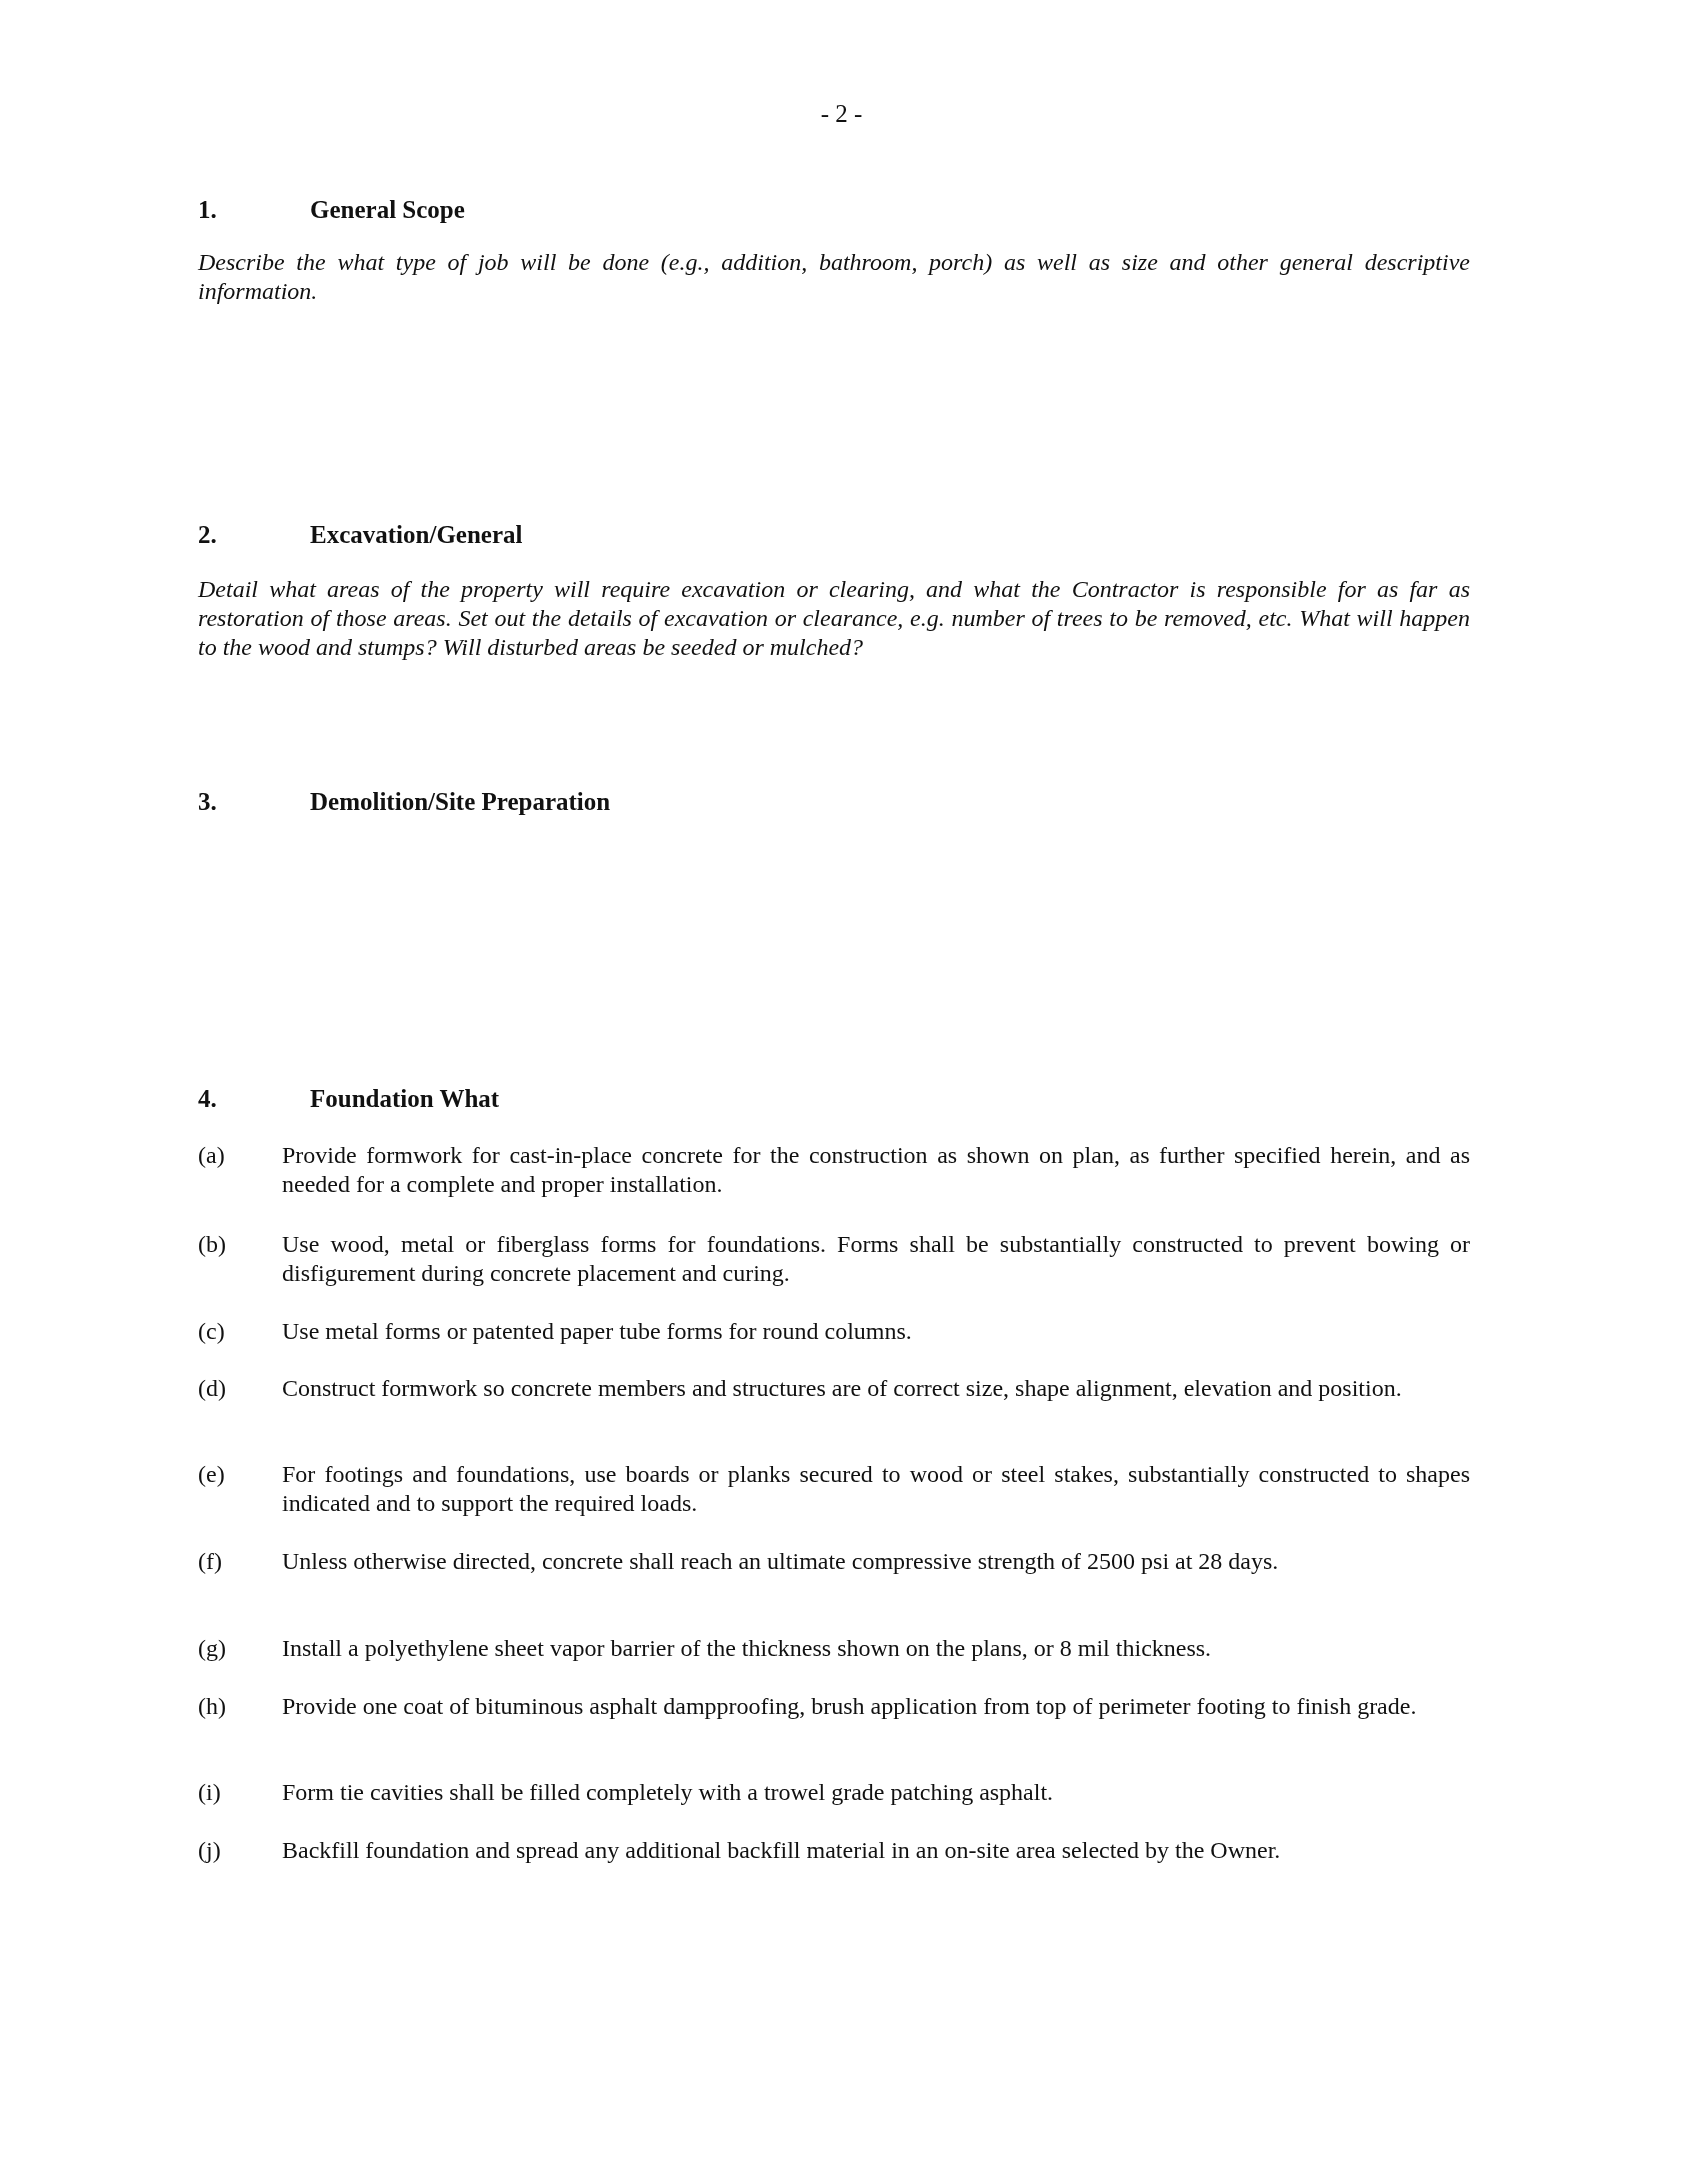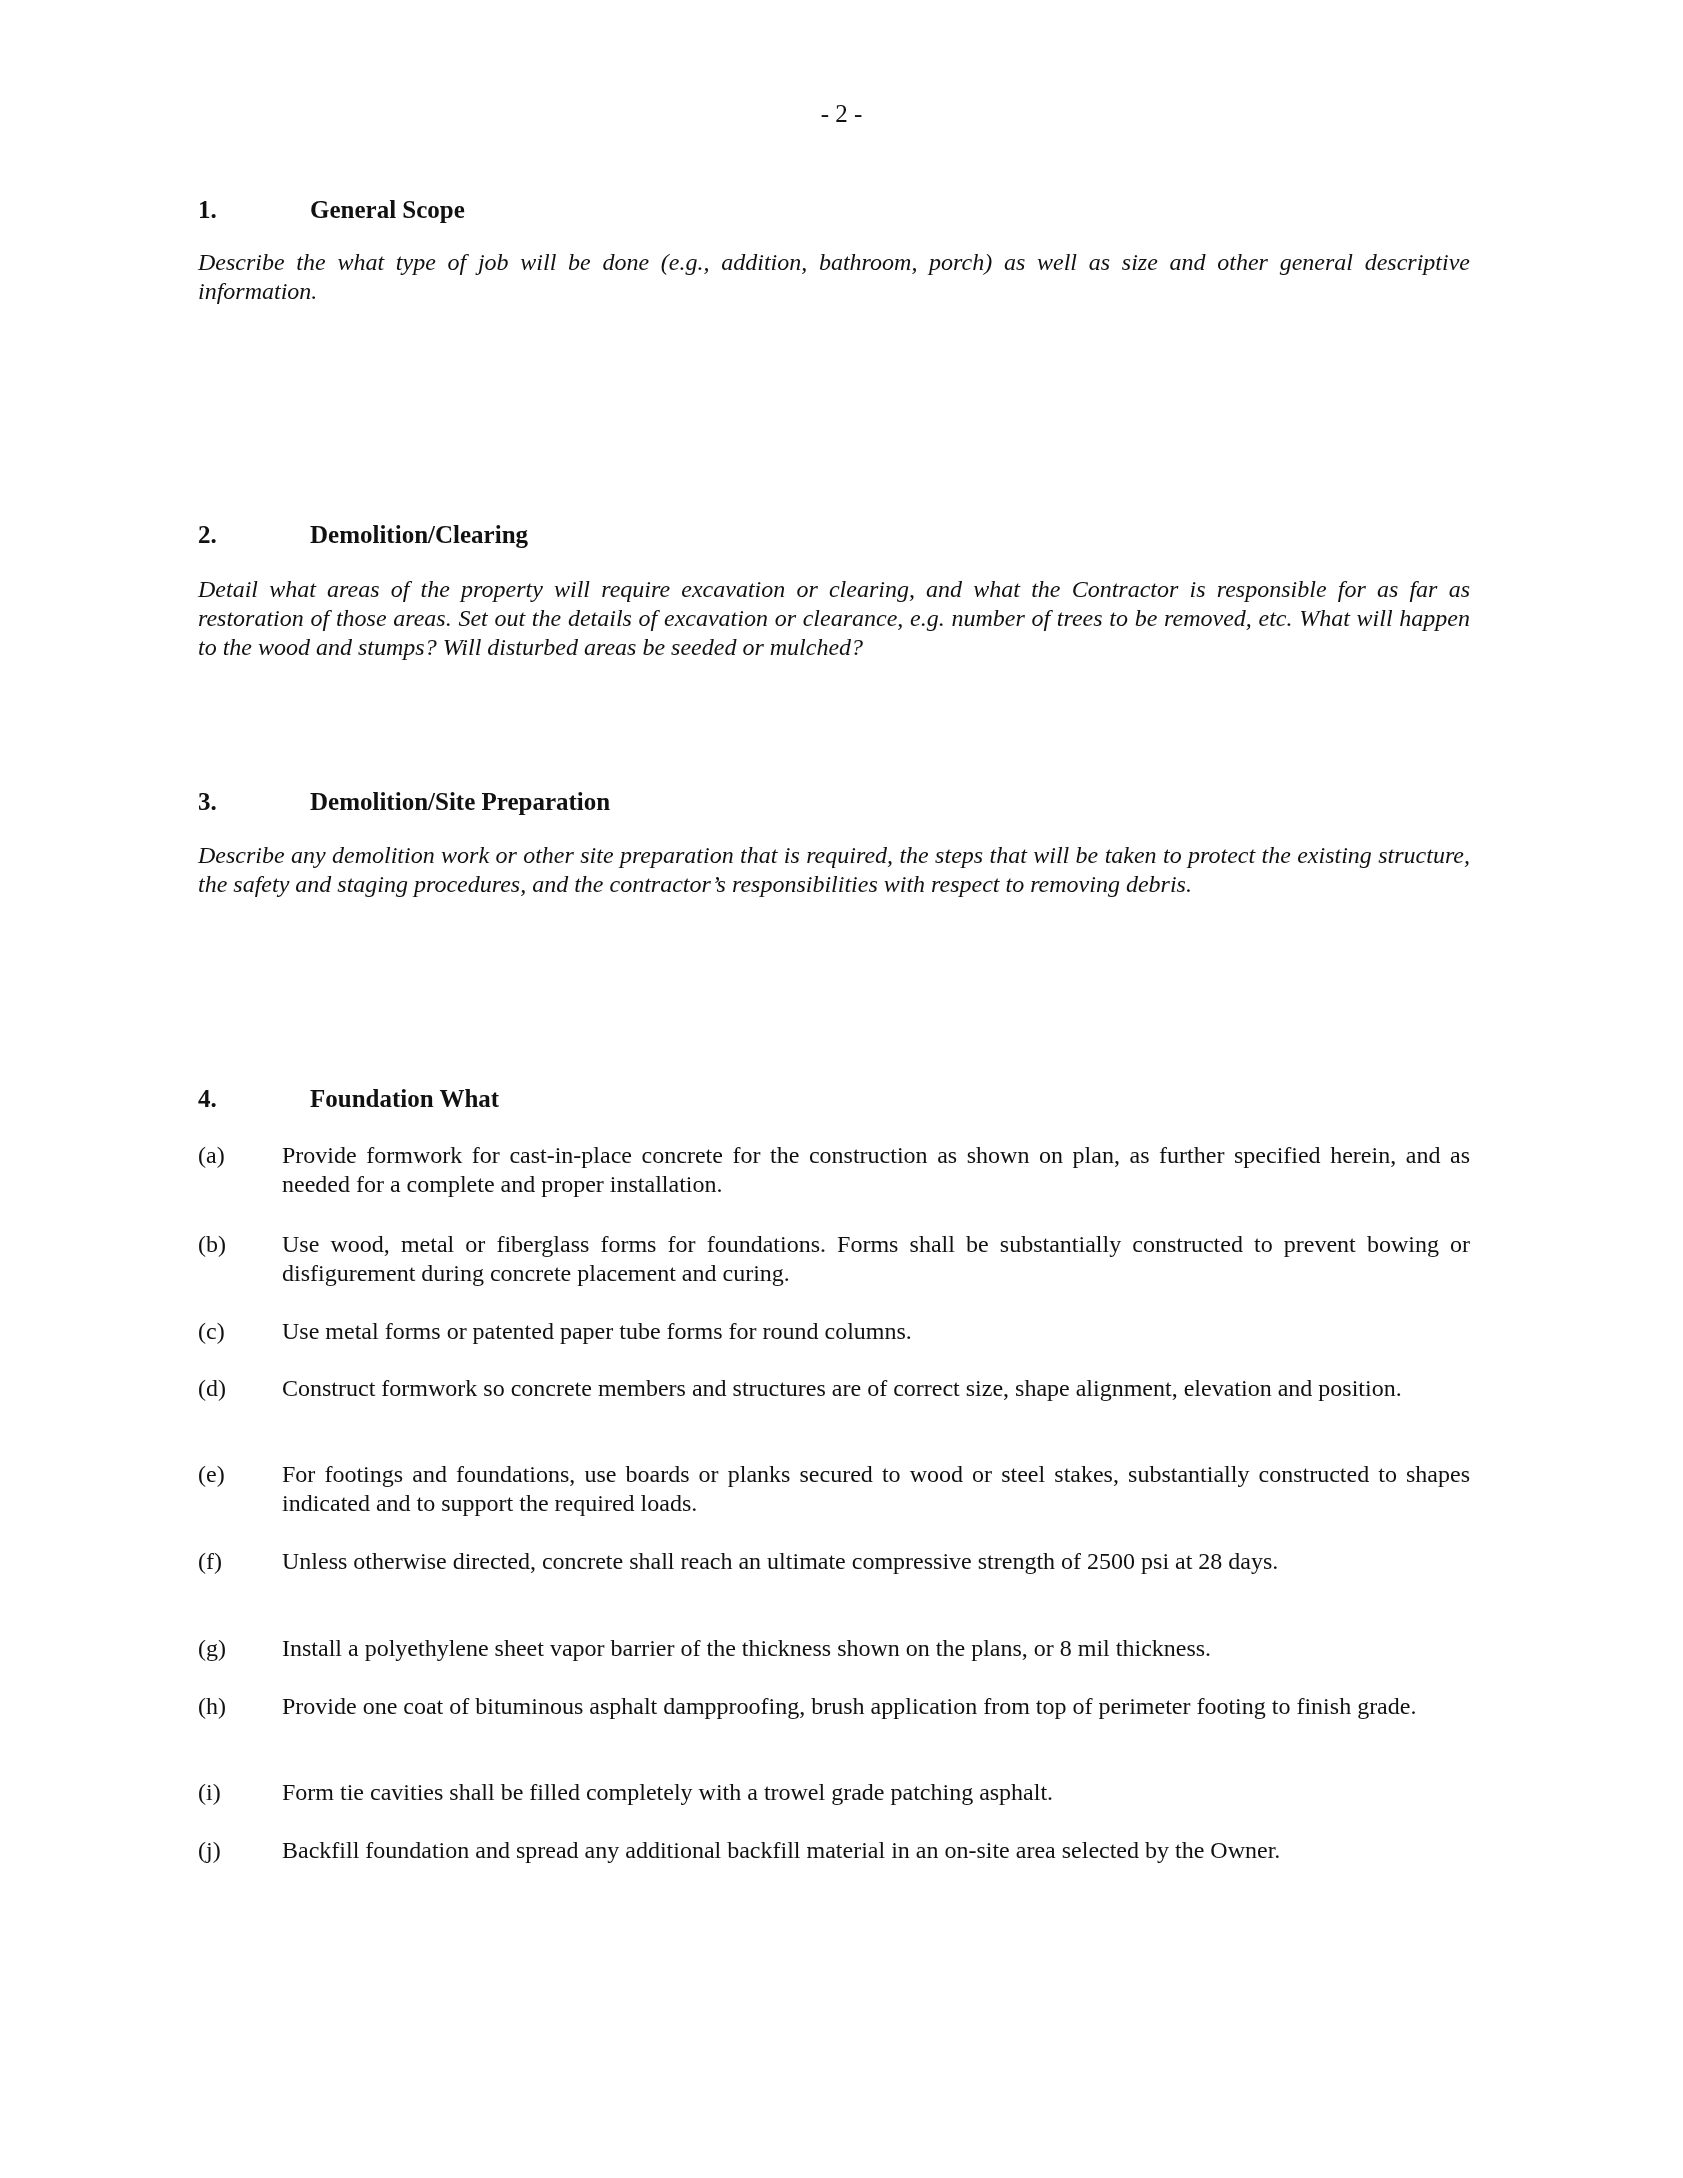--- a/index.html
+++ b/index.html
@@ -26,31 +26,30 @@
   <div class="heading">
     <span class="num">1.</span>
     <span class="title">General Scope</span>
   </div>
   <div class="instr" style="margin-top:23px;">Describe the what type of job will be done (e.g., addition, bathroom, porch) as well as size and other general descriptive information.</div>
 </div>
 
 <div class="block" style="top:520px;">
   <div class="heading">
     <span class="num">2.</span>
-    <span class="title">Demolition/Clearing</span>
+    <span class="title">Excavation/General</span>
   </div>
   <div class="instr" style="margin-top:25px;">Detail what areas of the property will require excavation or clearing, and what the Contractor is responsible for as far as restoration of those areas. Set out the details of excavation or clearance, e.g. number of trees to be removed, etc. What will happen to the wood and stumps? Will disturbed areas be seeded or mulched?</div>
 </div>
 
 <div class="block" style="top:787px;">
   <div class="heading">
     <span class="num">3.</span>
     <span class="title">Demolition/Site Preparation</span>
   </div>
-  <div class="instr" style="margin-top:24px;">Describe any demolition work or other site preparation that is required, the steps that will be taken to protect the existing structure, the safety and staging procedures, and the contractor’s responsibilities with respect to removing debris.</div>
 </div>
 
 <div class="block" style="top:1084px;">
   <div class="heading">
     <span class="num">4.</span>
     <span class="title">Foundation What</span>
   </div>
 </div>
 
 <div class="item" style="top:1141px;">

